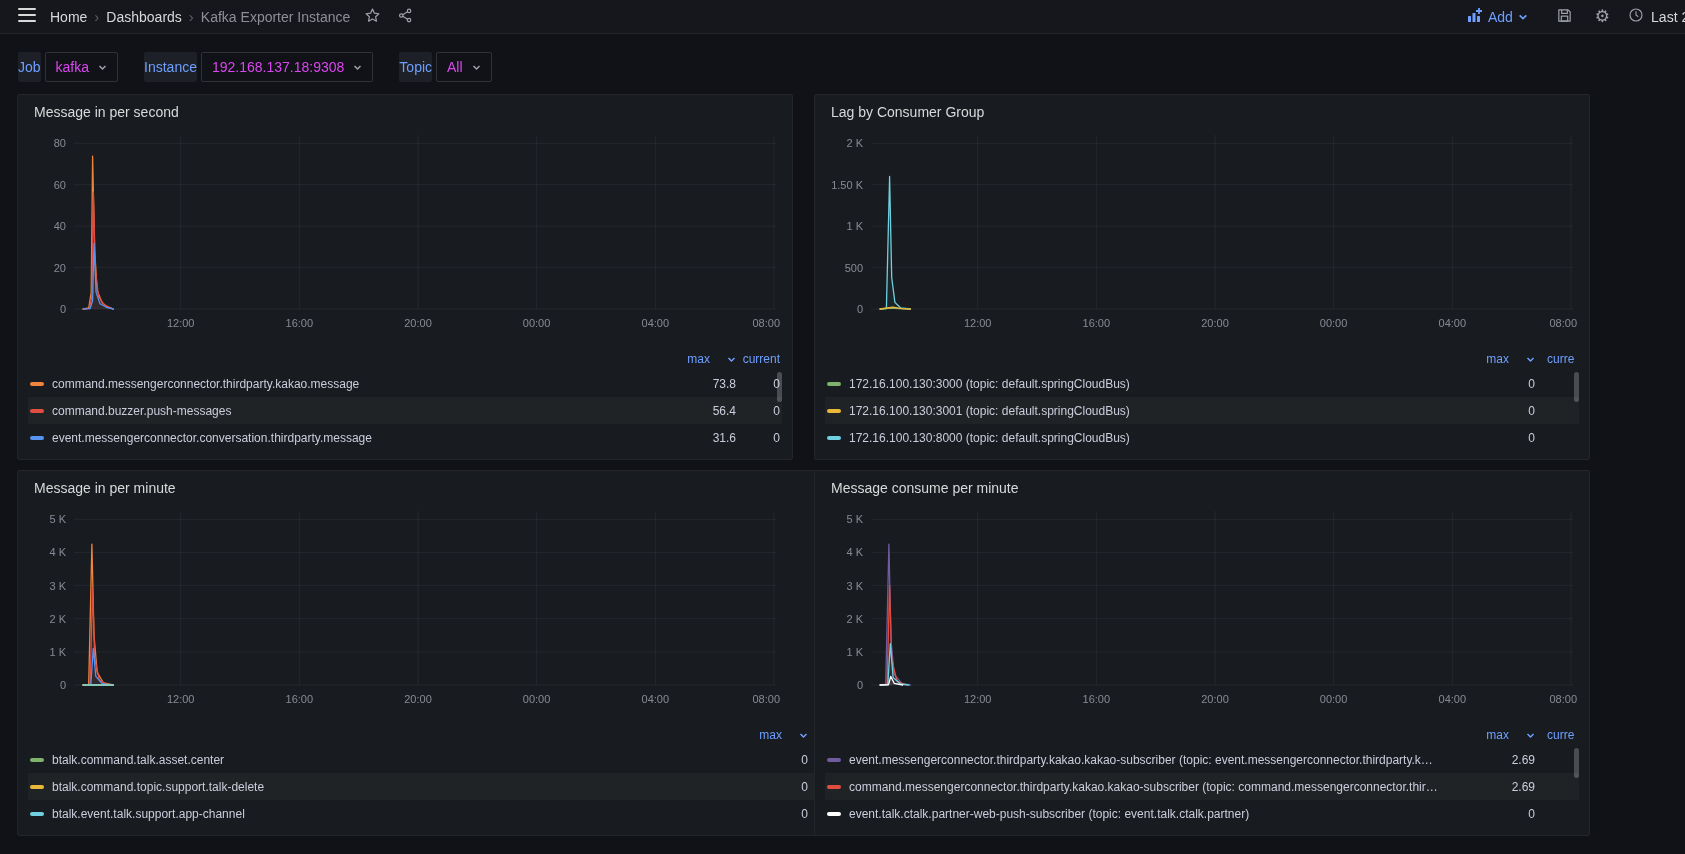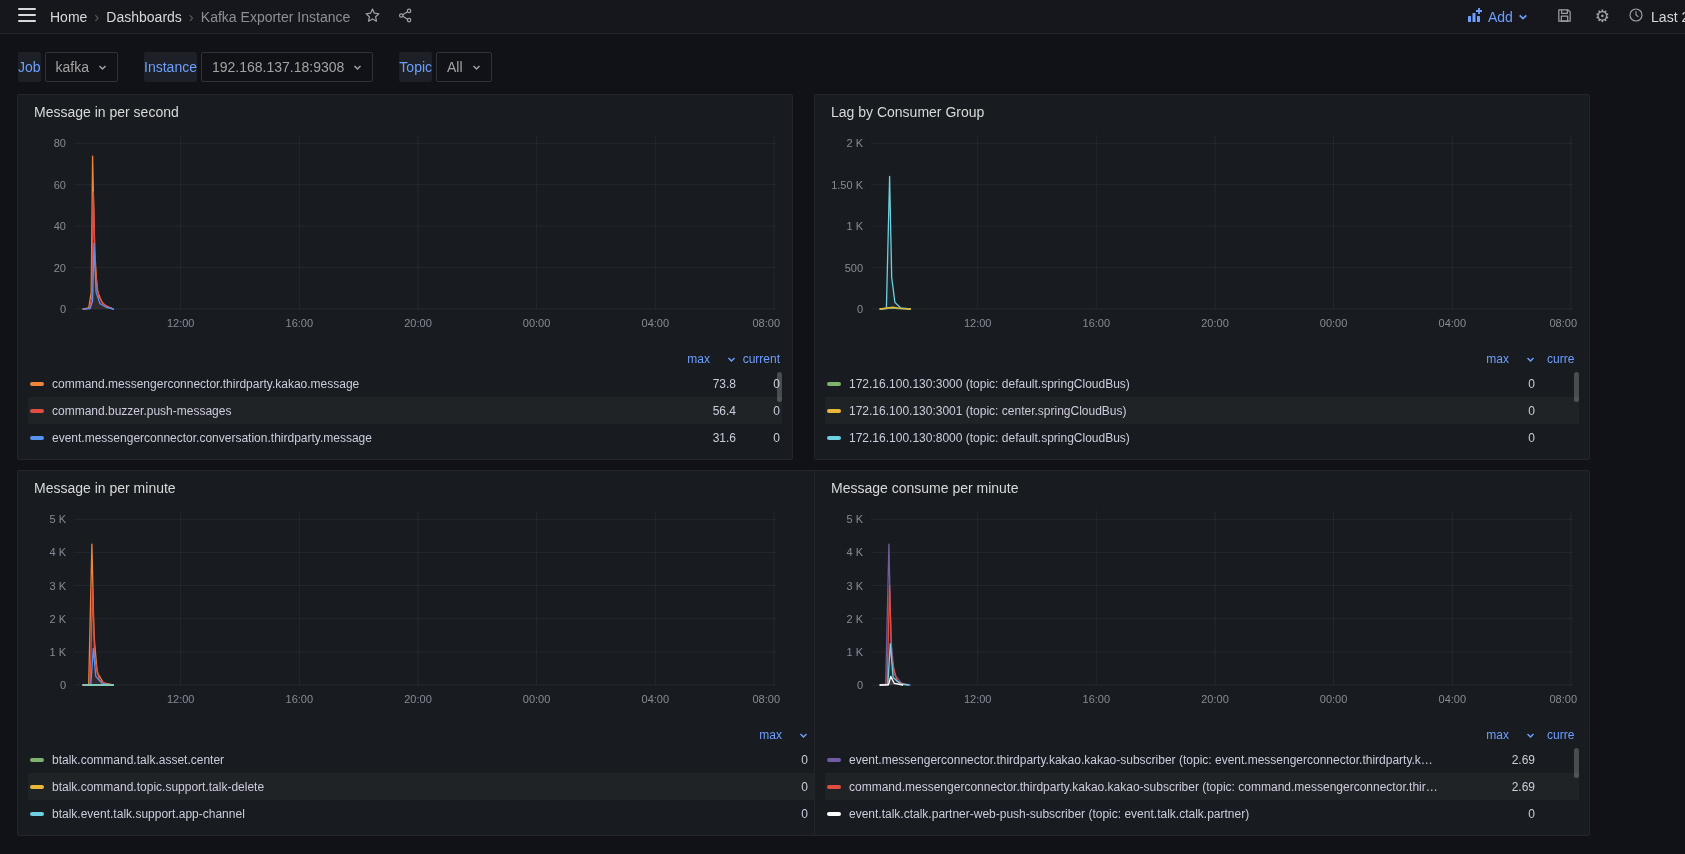--- a/index.html
+++ b/index.html
@@ -37,21 +37,21 @@
     display:flex; align-items:flex-start; gap:26px; padding:18px 0 0 18px;
   }
   .var-group { display:flex; align-items:center; gap:4px; }
   .var-label {
     height:30px; display:flex; align-items:center; padding:0 0;
     background:#1d2026; border-radius:2px; color:#6e9fff; font-size:14px;
   }
   .var-value {
     height:30px; display:flex; align-items:center; gap:9px; padding:0 10px;
     border:1px solid #2f3237; border-radius:2px; background:#111217;
-    color:#a3a3a3; font-size:14px;
+    color:#d946ef; font-size:14px;
   }
   .caret { color:#9da1a8; display:inline-flex; }
 
   
   .panel {
     position:absolute; background:#181b1f; border:1px solid #23252b; border-radius:2px;
     display:flex; flex-direction:column; padding:6px 10px 6px; overflow:hidden;
   }
   .p0 { left:17px;  top:94px;  width:776px; height:366px; }
   .p1 { left:814px; top:94px;  width:776px; height:366px; }
@@ -307,21 +307,21 @@
     </div>
     <div class="legend-rows">
         <div class="legend-row">
           <span class="dash" style="background: rgb(126, 178, 109);"></span>
           <span class="lname">172.16.100.130:3000 (topic: default.springCloudBus)</span>
           <span class="col-max">0</span>
           <span class="col-current"></span>
         </div>
         <div class="legend-row">
           <span class="dash" style="background: rgb(234, 184, 57);"></span>
-          <span class="lname">172.16.100.130:3001 (topic: center.springCloudBus)</span>
+          <span class="lname">172.16.100.130:3001 (topic: default.springCloudBus)</span>
           <span class="col-max">0</span>
           <span class="col-current"></span>
         </div>
         <div class="legend-row">
           <span class="dash" style="background: rgb(110, 208, 224);"></span>
           <span class="lname">172.16.100.130:8000 (topic: default.springCloudBus)</span>
           <span class="col-max">0</span>
           <span class="col-current"></span>
         </div>
       </div>

